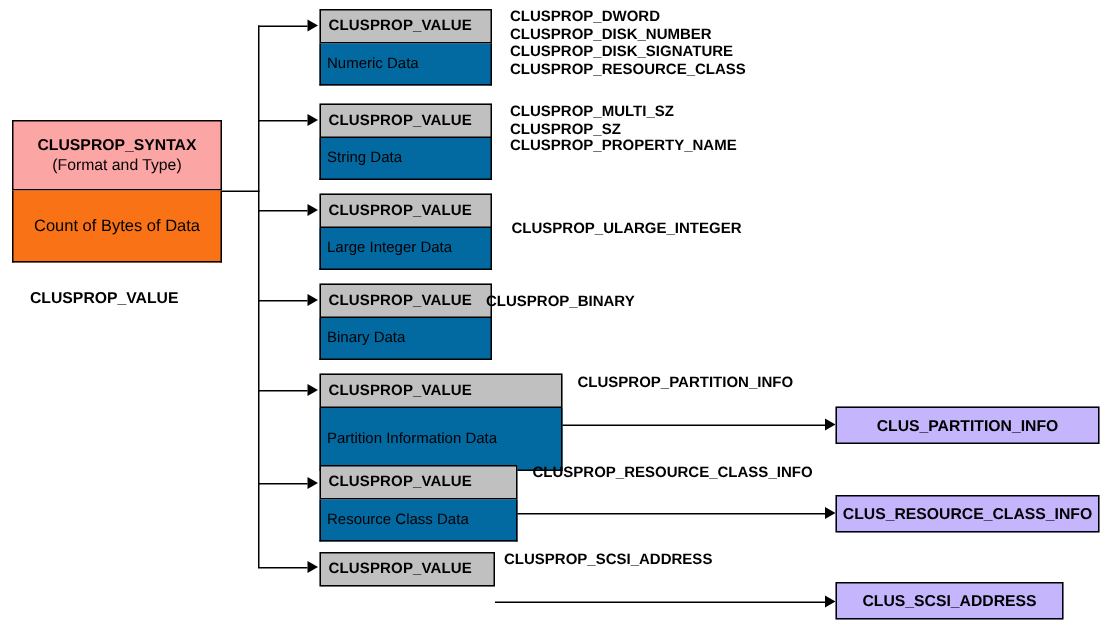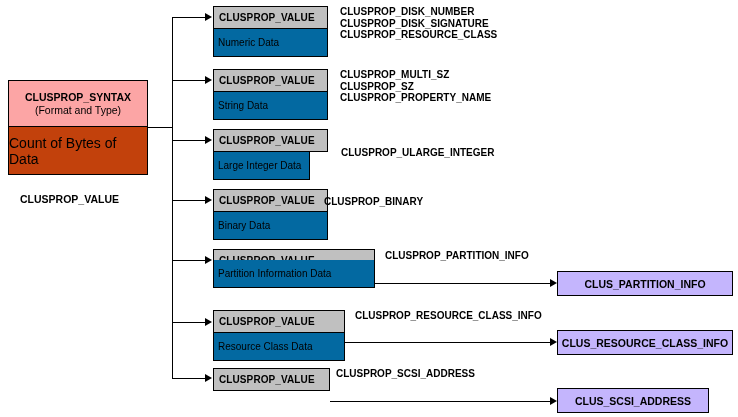--- a/index.html
+++ b/index.html
@@ -61,25 +61,25 @@
   }
   .syntax-top .t2 {
     font-size: 10.5px;
     line-height: 13px;
   }
   .syntax-bottom {
     position: absolute;
     box-sizing: border-box;
     border: 1px solid #000000;
     border-top: none;
-    background: #c2410c;
+    background: #f97316;
     display: flex;
     align-items: center;
     justify-content: center;
-    font-size: 14px;
+    font-size: 11px;
     color: #000000;
   }
   .caption {
     position: absolute;
     font-weight: bold;
     font-size: 10.5px;
     color: #000000;
     white-space: nowrap;
   }
 
@@ -169,43 +169,44 @@
 
   <div class="hline" style="left:172px; top:322px; width:33px;"></div>
   <div class="arrow-right" style="left:205px; top:318px;"></div>
 
   <div class="hline" style="left:172px; top:378px; width:33px;"></div>
   <div class="arrow-right" style="left:205px; top:374px;"></div>
 
   <div class="hdr" style="left:213px; top:6px; width:115px; height:23px;">CLUSPROP_VALUE</div>
   <div class="body-cell" style="left:213px; top:29px; width:115px; height:28px;">Numeric Data</div>
   <div class="label-stack" style="left:340px; top:6px;">
+    <div>CLUSPROP_DWORD</div>
     <div>CLUSPROP_DISK_NUMBER</div>
     <div>CLUSPROP_DISK_SIGNATURE</div>
     <div>CLUSPROP_RESOURCE_CLASS</div>
   </div>
 
   <div class="hdr" style="left:213px; top:69px; width:115px; height:23px;">CLUSPROP_VALUE</div>
   <div class="body-cell" style="left:213px; top:92px; width:115px; height:28px;">String Data</div>
   <div class="label-stack" style="left:340px; top:69px;">
     <div>CLUSPROP_MULTI_SZ</div>
     <div>CLUSPROP_SZ</div>
     <div>CLUSPROP_PROPERTY_NAME</div>
   </div>
 
   <div class="hdr" style="left:213px; top:129px; width:115px; height:23px;">CLUSPROP_VALUE</div>
-  <div class="body-cell" style="left:213px; top:152px; width:97px; height:28px;">Large Integer Data</div>
+  <div class="body-cell" style="left:213px; top:152px; width:115px; height:28px;">Large Integer Data</div>
   <div class="label-single" style="left:341px; top:147px;">CLUSPROP_ULARGE_INTEGER</div>
 
   <div class="hdr" style="left:213px; top:189px; width:115px; height:23px;">CLUSPROP_VALUE</div>
   <div class="body-cell" style="left:213px; top:212px; width:115px; height:28px;">Binary Data</div>
   <div class="label-single" style="left:324px; top:196px;">CLUSPROP_BINARY</div>
 
   <div class="hdr" style="left:213px; top:249px; width:162px; height:23px;">CLUSPROP_VALUE</div>
-  <div class="body-cell" style="left:213px; top:260px; width:162px; height:28px;">Partition Information Data</div>
+  <div class="body-cell" style="left:213px; top:272px; width:162px; height:42px;">Partition Information Data</div>
   <div class="label-single" style="left:385px; top:250px;">CLUSPROP_PARTITION_INFO</div>
   <div class="hline" style="left:375px; top:283px; width:175px;"></div>
   <div class="arrow-right" style="left:550px; top:279px;"></div>
   <div class="target-box" style="left:557px; top:271px; width:176px; height:25px;">CLUS_PARTITION_INFO</div>
 
   <div class="hdr" style="left:213px; top:310px; width:132px; height:23px;">CLUSPROP_VALUE</div>
   <div class="body-cell" style="left:213px; top:333px; width:132px; height:28px;">Resource Class Data</div>
   <div class="label-single" style="left:355px; top:310px;">CLUSPROP_RESOURCE_CLASS_INFO</div>
   <div class="hline" style="left:345px; top:342px; width:205px;"></div>
   <div class="arrow-right" style="left:550px; top:338px;"></div>

